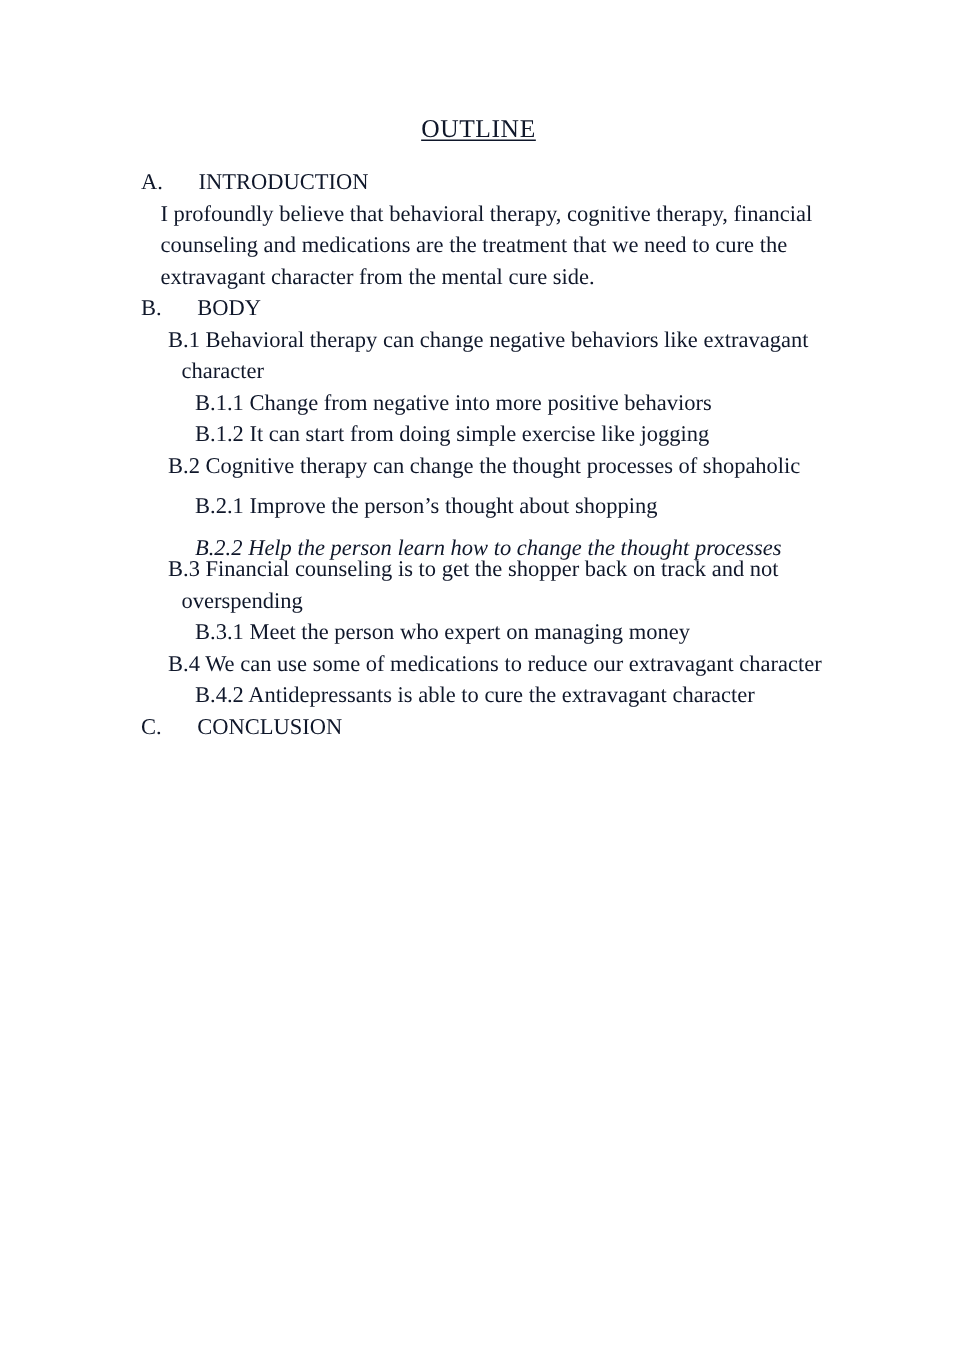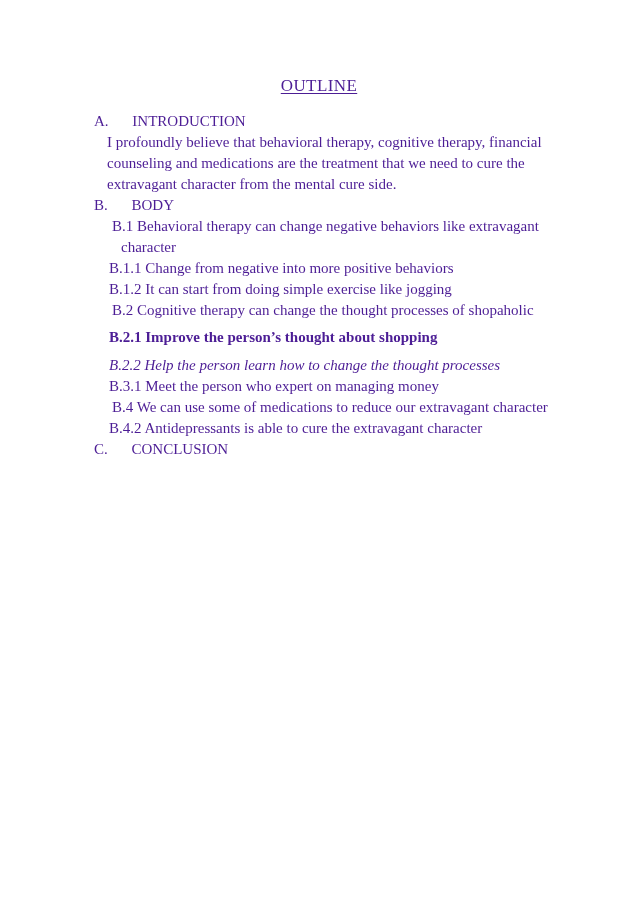--- a/index.html
+++ b/index.html
@@ -2,21 +2,21 @@
 <html><head>
 <meta charset="utf-8">
 <style>
   * { margin: 0; padding: 0; box-sizing: border-box; }
   html, body { background: #ffffff; }
   .page {
     position: relative;
     width: 638px;
     height: 903px;
     background: #ffffff;
-    color: #4c1d95;
+    color: #0f172a;
     font-family: "Liberation Serif", "DejaVu Serif", serif;
     font-size: 15px;
     line-height: 21px;
     overflow: hidden;
   }
   .title-wrap {
     padding-top: 75px;
     margin-bottom: 14px;
     text-align: center;
   }
@@ -33,26 +33,26 @@
   .heading-row { white-space: nowrap; }
   .sec-label { display: inline; }
   .sec-heading { display: inline; margin-left: 20px; }
   .paragraph { margin-left: 13px; }
   .item {
     margin-left: 18px;
     padding-left: 9px;
     text-indent: -9px;
   }
   .subitem {
-    margin-left: 15px;
+    margin-left: 36px;
     padding-left: 9px;
     text-indent: -9px;
   }
   
-  .sp6 { margin-top: 6px; font-weight: bold; }
+  .sp6 { margin-top: 6px; }
   .sp7 { margin-top: 7px; font-style: italic; }
   .spn7 { margin-top: -7px; }
 </style>
 </head>
 <body>
 
 <div class="page">
 
   <header class="title-wrap">
     <span class="doc-title">OUTLINE</span>
@@ -90,20 +90,24 @@
     </div>
     <div class="subitem sp6">
       <span class="it-label">B.2.1</span>
       <span class="it-text">Improve the person’s thought about shopping</span>
     </div>
     <div class="subitem sp7">
       <span class="it-label">B.2.2</span>
       <span class="it-text">Help the person learn how to change the thought processes</span>
     </div>
 
+    <div class="item spn7">
+      <span class="it-label">B.3</span>
+      <span class="it-text">Financial counseling is to get the shopper back on track and not overspending</span>
+    </div>
     <div class="subitem">
       <span class="it-label">B.3.1</span>
       <span class="it-text">Meet the person who expert on managing money</span>
     </div>
 
     <div class="item">
       <span class="it-label">B.4</span>
       <span class="it-text">We can use some of medications to reduce our extravagant character</span>
     </div>
     <div class="subitem">

